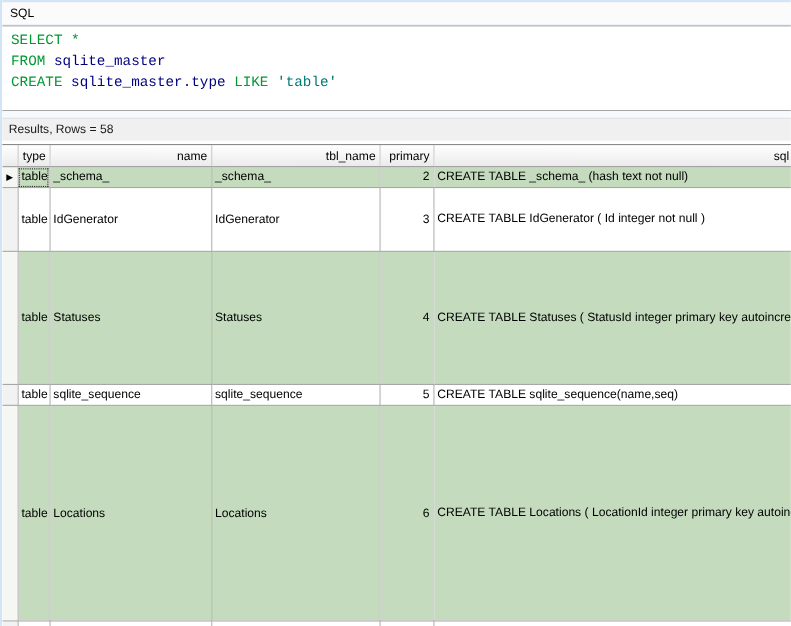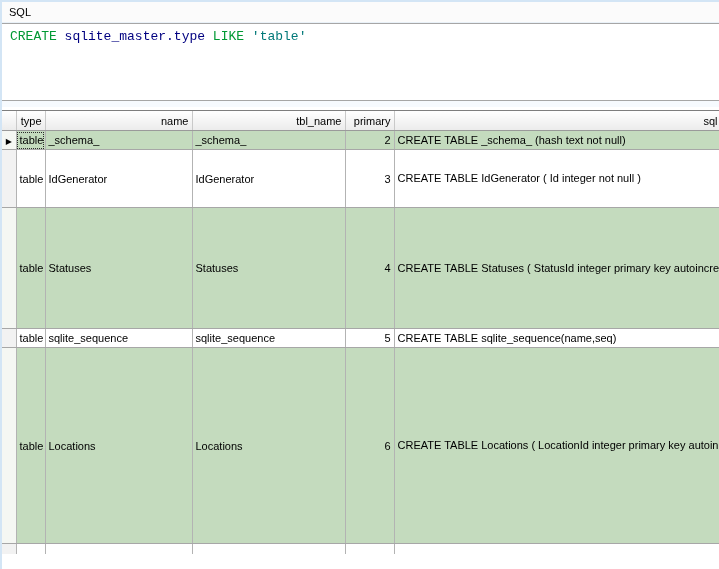--- a/index.html
+++ b/index.html
@@ -102,25 +102,30 @@
 </head>
 <body>
 
 <div class="app">
 
   <div class="panel-title">
     <span>SQL</span>
   </div>
 
   <div class="editor">
+    <div class="line"><span class="tok-kw">SELECT *</span></div>
+    <div class="line"><span class="tok-kw">FROM</span><span class="tok-id"> sqlite_master</span></div>
     <div class="line"><span class="tok-kw">CREATE</span><span class="tok-id"> sqlite_master.type </span><span class="tok-kw">LIKE</span><span class="tok-str"> 'table'</span></div>
   </div>
 
   <div class="splitter"></div>
 
+  <div class="results-bar">
+    <span>Results, Rows = 58</span>
+  </div>
 
   <div class="gap"></div>
 
   <div class="grid-wrap">
     <table class="grid">
       <colgroup>
         <col style="width:14px">
           <col style="width:29px">
           <col style="width:147px">
         <col style="width:153px">

